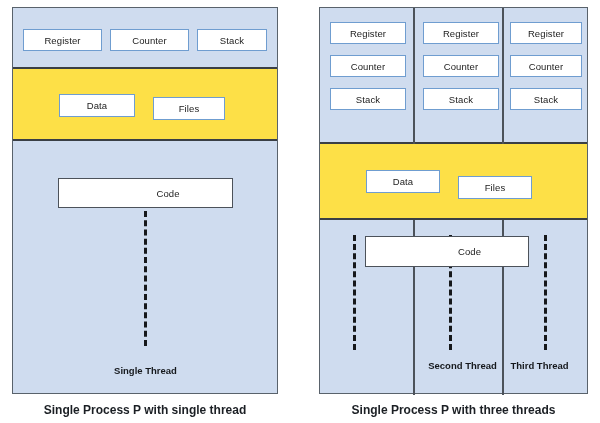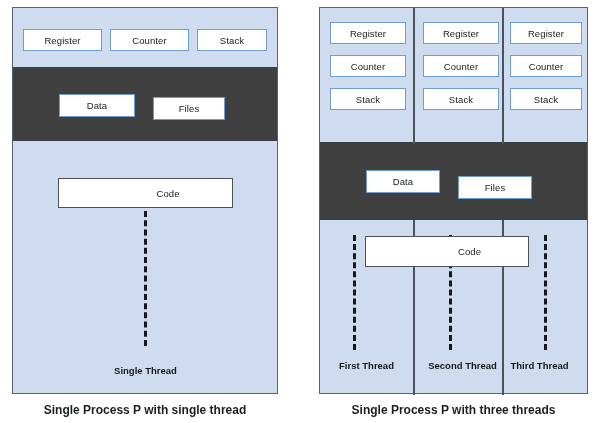--- a/index.html
+++ b/index.html
@@ -22,21 +22,21 @@
     border: 1.5px solid #59626b;
     background: #cfdcef;
   }
   .band {
     position: absolute;
     left: 0;
     right: 0;
     box-sizing: border-box;
   }
   .band-blue   { background: #cfdcef; }
-  .band-white  { background: #404040; }
+  .band-white  { background: #fde047; }
   .band-sep-bottom { border-bottom: 2px solid #3a3f45; }
 
   
   .cell {
     position: absolute;
     box-sizing: border-box;
     background: #ffffff;
     border: 1.6px solid #6f9dd0;
     display: flex;
     align-items: center;
@@ -173,19 +173,18 @@
     <div class="vdiv" style="left:182px; top:0; height:175px;"></div>
 
     <div class="cell dark-border" style="left:45px; top:16px; width:164px; height:31px; z-index:3;">
       <span>Code</span>
     </div>
 
     <div class="thread" style="left:33px; top:15px; height:115px; z-index:4;"></div>
     <div class="thread" style="left:129px; top:15px; height:115px; z-index:2;"></div>
     <div class="thread" style="left:224px; top:15px; height:115px; z-index:4;"></div>
 
-    <div class="tlabel" style="left:0px; top:140px; width:93px;">First Thread</div>
     <div class="tlabel" style="left:93px; top:140px; width:99px;">Second Thread</div>
     <div class="tlabel" style="left:178px; top:140px; width:83px;">Third Thread</div>
   </div>
 </div>
 
 <div class="caption" style="left:319px; top:403px; width:269px;">Single Process P with three threads</div>
 
 </body></html>

